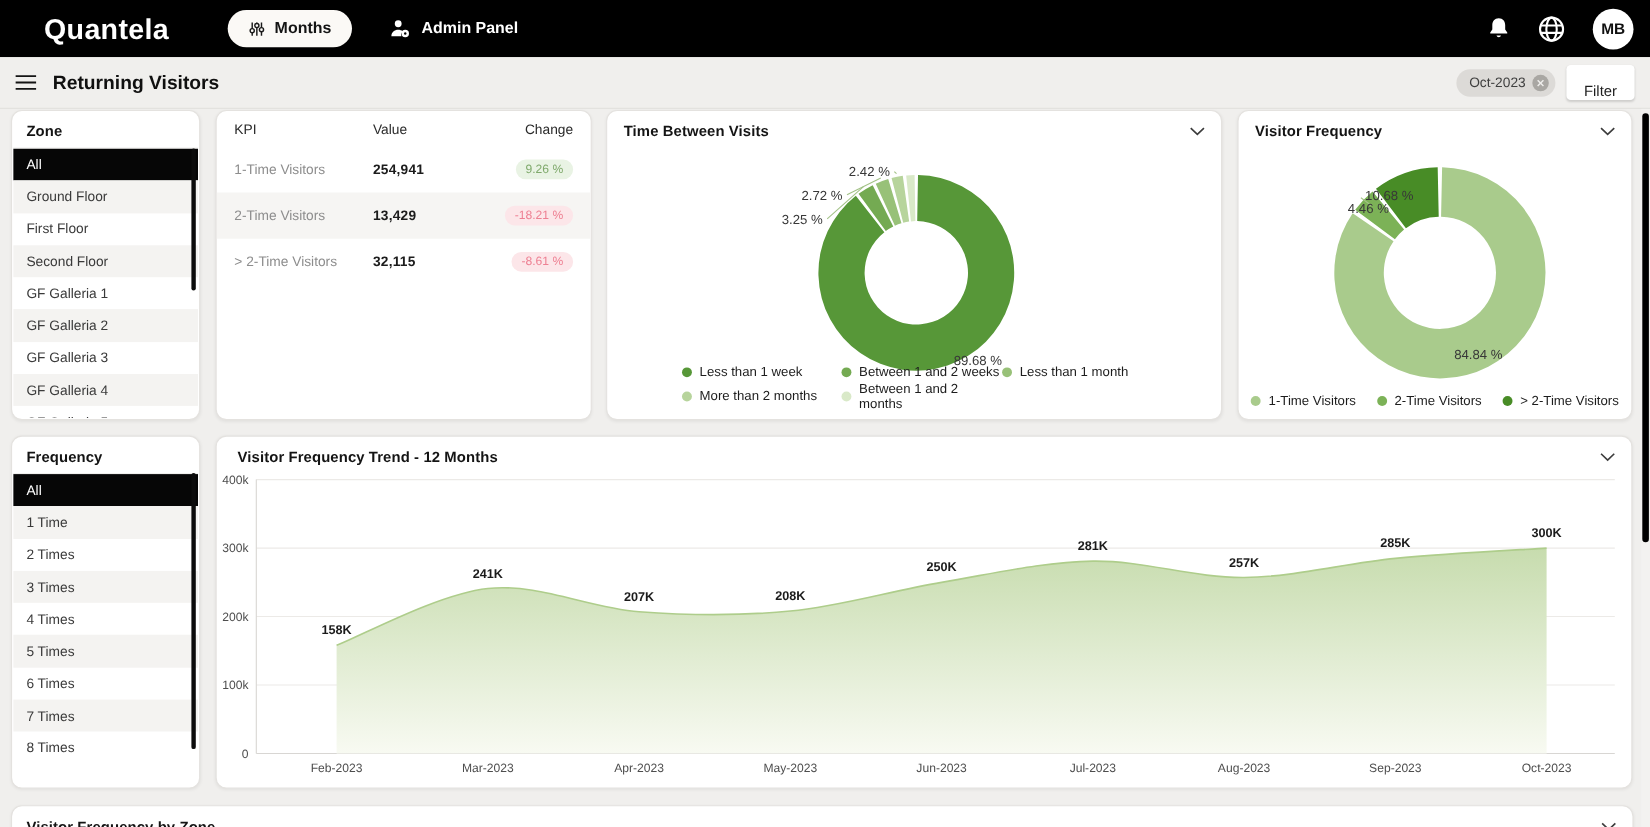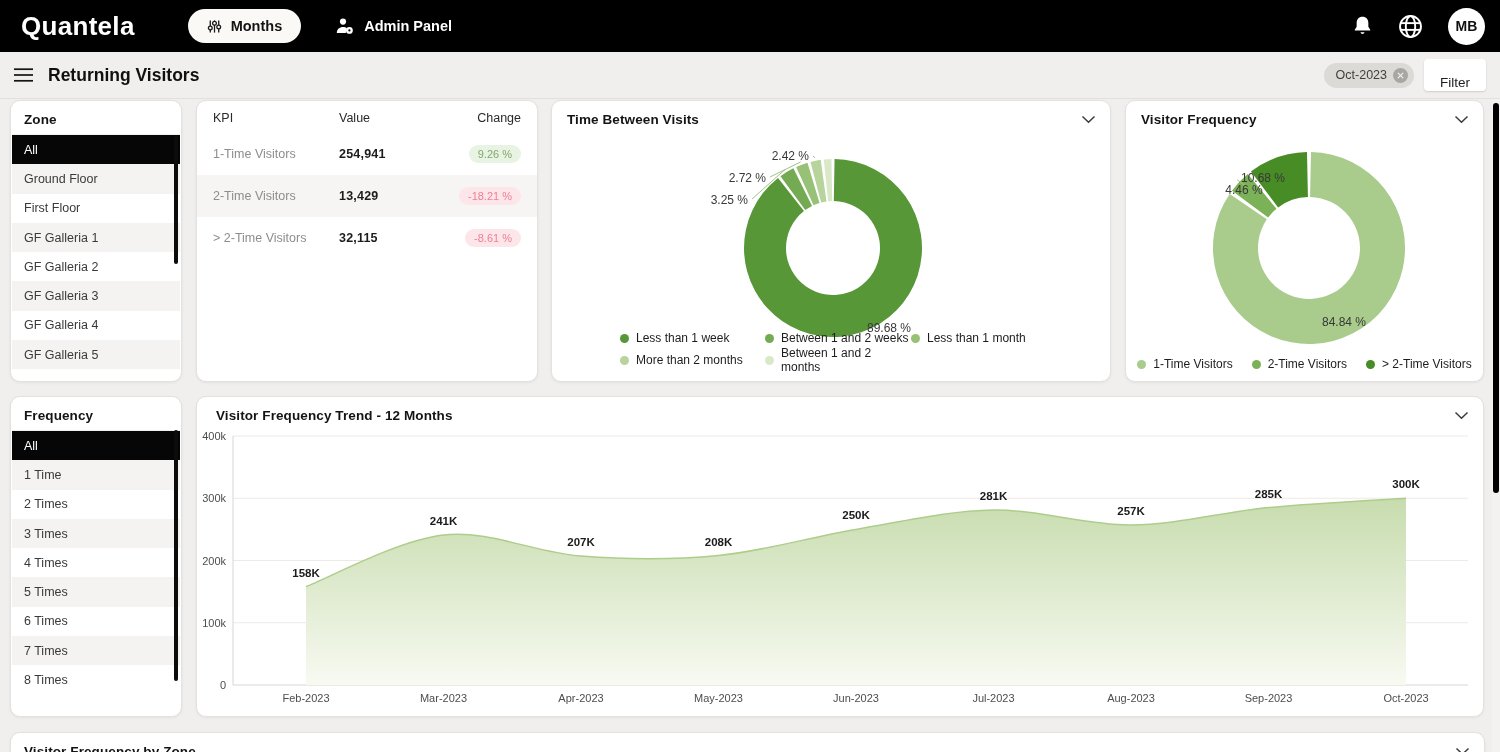--- a/index.html
+++ b/index.html
@@ -1,21 +1,21 @@
 <!DOCTYPE html>
 <html><head>
 <meta charset="utf-8">
 <style>
   html,body{margin:0;padding:0;background:#f0efed;font-family:"Liberation Sans","DejaVu Sans",sans-serif;}
   .screen{position:relative;width:1500px;height:752px;overflow:hidden;background:#f0efed;}
   button{font:inherit;cursor:pointer;}
 
   
   .topbar{position:absolute;top:0;left:0;width:1500px;height:52px;background:#000;display:flex;align-items:center;color:#fff;}
-  .logo{margin-left:21px;font-size:26px;font-weight:800;letter-spacing:.3px;color:#fff;}
+  .logo{margin-left:40px;font-size:26px;font-weight:800;letter-spacing:.3px;color:#fff;}
   .manage-btn{margin-left:53px;height:34px;border:none;border-radius:17px;background:#fbf9f6;color:#141414;display:flex;align-items:center;gap:9px;padding:0 19px;font-size:14.5px;font-weight:600;}
   .admin-btn{margin-left:28px;background:none;border:none;color:#fff;display:flex;align-items:center;gap:9px;font-size:14.5px;font-weight:600;}
   .top-right{margin-left:auto;display:flex;align-items:center;gap:24px;margin-right:15px;}
   .iconbtn{background:none;border:none;padding:0;display:flex;}
   .avatar{width:37px;height:37px;border-radius:50%;background:#fff;border:none;color:#101010;font-size:14px;font-weight:700;display:flex;align-items:center;justify-content:center;}
 
   
   .toolbar{position:absolute;top:52px;left:0;width:1500px;height:47px;display:flex;align-items:center;border-bottom:1px solid #e2e0dd;box-sizing:border-box;background:#f0efed;}
   .hamburger{margin-left:10px;background:none;border:none;display:flex;padding:4px;}
   .page-title{margin:0 0 0 11px;font-size:17.5px;font-weight:700;color:#101010;}
@@ -153,20 +153,21 @@
     </div>
     <button class="filter-btn" data-interactable="true">Filter</button>
   </div>
 
   <section class="card" id="zone-card" data-interactable="false">
     <div class="panel-title" data-interactable="false">Zone</div>
     <div class="list" id="zone-list" data-interactable="false">
         <div class="list-item selected" data-interactable="true">All</div>
         <div class="list-item" data-interactable="true">Ground Floor</div>
         <div class="list-item" data-interactable="true">First Floor</div>
+        <div class="list-item" data-interactable="true">Second Floor</div>
         <div class="list-item" data-interactable="true">GF Galleria 1</div>
         <div class="list-item" data-interactable="true">GF Galleria 2</div>
         <div class="list-item" data-interactable="true">GF Galleria 3</div>
         <div class="list-item" data-interactable="true">GF Galleria 4</div>
         <div class="list-item" data-interactable="true">GF Galleria 5</div>
       </div>
     <div class="vthumb" id="zone-thumb" data-interactable="true"></div>
   </section>
 
   <section class="card" id="kpi-card" data-interactable="false">

